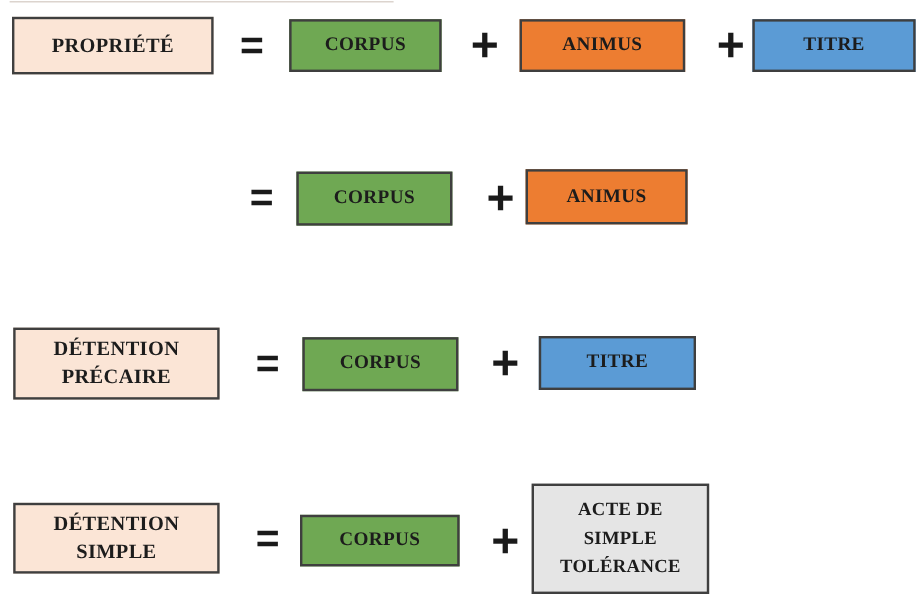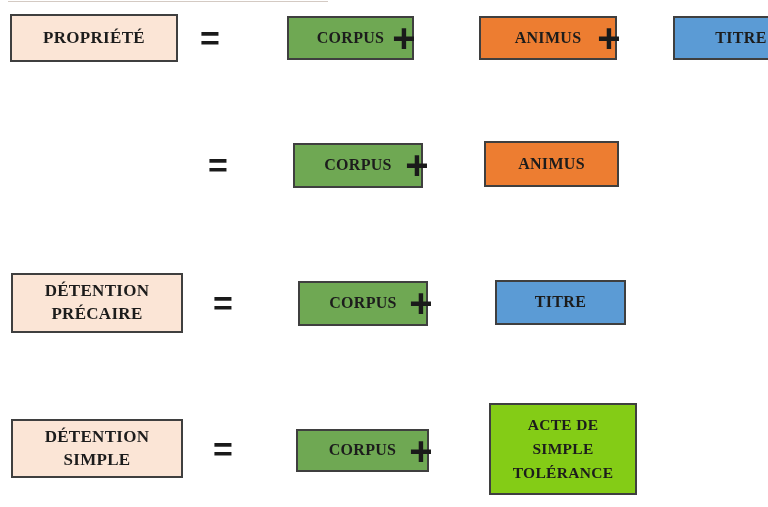--- a/index.html
+++ b/index.html
@@ -25,21 +25,20 @@
     letter-spacing: 0.3px;
   }
   .concept {
     background: #fbe5d6;
     font-size: 17px;
     line-height: 1.35;
   }
   .term {
     font-size: 16px;
     line-height: 1.3;
-    margin-left: 46px;
   }
   .term.tall {
     font-size: 15.5px;
     line-height: 1.55;
   }
   .op {
     position: absolute;
     display: flex;
     align-items: center;
     justify-content: center;
@@ -82,17 +81,17 @@
   <div class="op eq" style="left:203px; top:281px; width:40px; height:45px;">=</div>
   <div class="box term" style="left: 252px; top: 281px; width: 130px; height: 45px; background-color: rgb(111, 168, 83);">CORPUS</div>
   <div class="op plus" style="left:400px; top:277px; width:42px; height:52px;">+</div>
   <div class="box term" style="left: 449px; top: 280px; width: 131px; height: 45px; background-color: rgb(91, 155, 213);">TITRE</div>
 
   <div class="box concept" style="left:11px; top:419px; width:172px; height:59px;">DÉTENTION
 SIMPLE</div>
   <div class="op eq" style="left:203px; top:427px; width:40px; height:45px;">=</div>
   <div class="box term" style="left: 250px; top: 429px; width: 133px; height: 43px; background-color: rgb(111, 168, 83);">CORPUS</div>
   <div class="op plus" style="left:400px; top:425px; width:42px; height:52px;">+</div>
-  <div class="box term tall" style="left: 443px; top: 403px; width: 148px; height: 92px; background-color: #84cc16; font-family: Liberation Serif, serif;">ACTE DE
+  <div class="box term tall" style="left: 443px; top: 403px; width: 148px; height: 92px; background-color: #e5e5e5; font-family: Liberation Serif, serif;">ACTE DE
 SIMPLE
 TOLÉRANCE</div>
 
 </div>
 
 </body></html>

